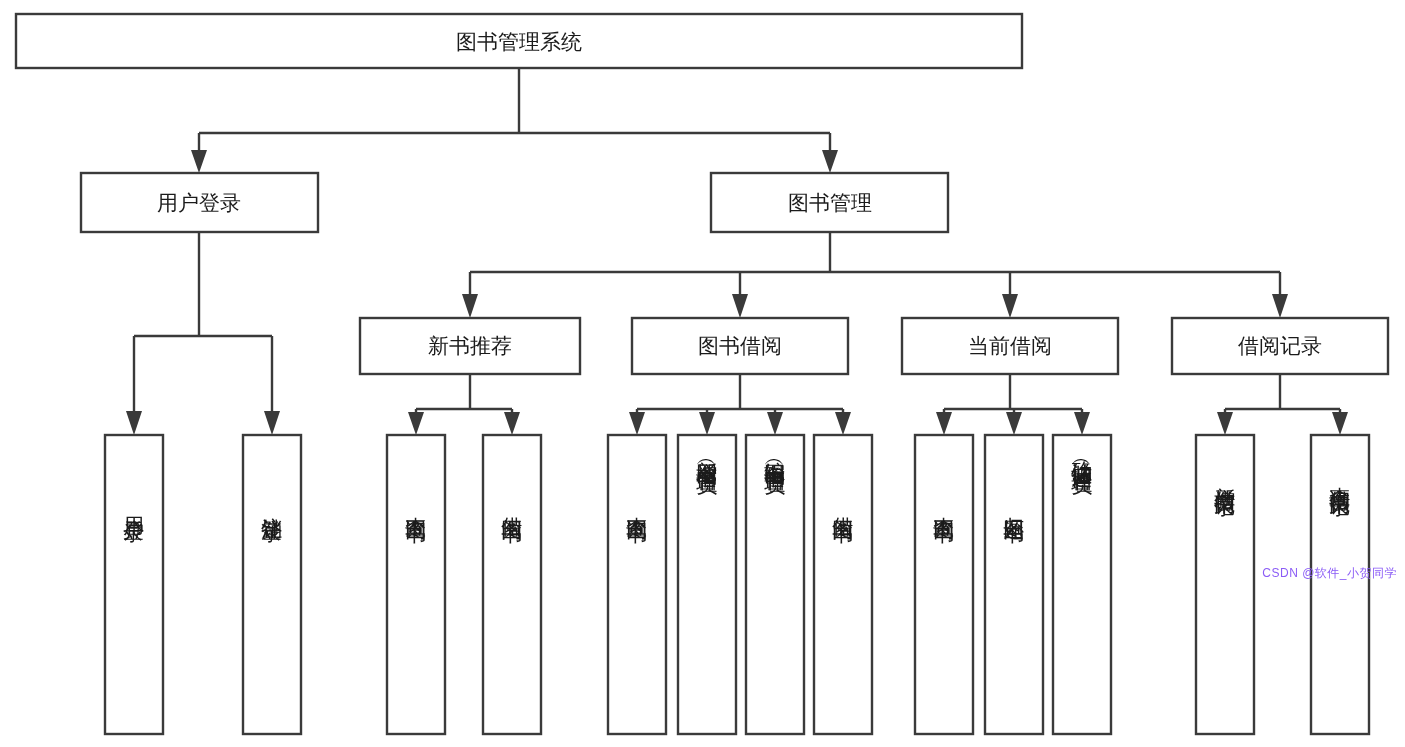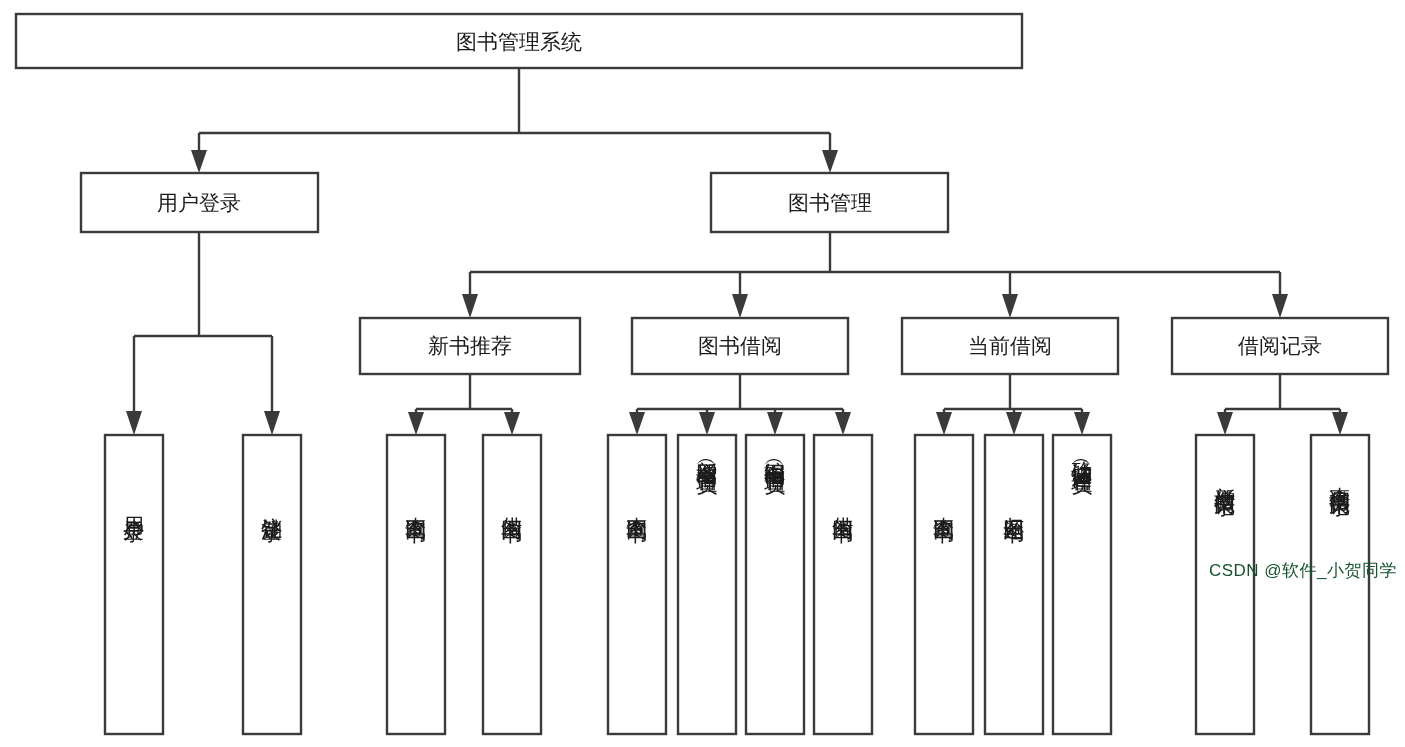--- a/index.html
+++ b/index.html
@@ -64,22 +64,22 @@
     line-height: 1.32;
     letter-spacing: 2px;
     color: #1b1b1b;
     white-space: nowrap;
   }
   .watermark {
     position: absolute;
     right: 8px;
     bottom: 4px;
     font-family: "Liberation Sans", "DejaVu Sans", sans-serif;
-    font-size: 17px;
-    color: #14532d;
+    font-size: 12px;
+    color: #8b5cf6;
     letter-spacing: 0.5px;
     white-space: nowrap;
   }
 </style>
 </head>
 <body>
 
 <div id="diagram-root">
 
   <svg id="tree-svg" viewBox="0 0 1405 747">

